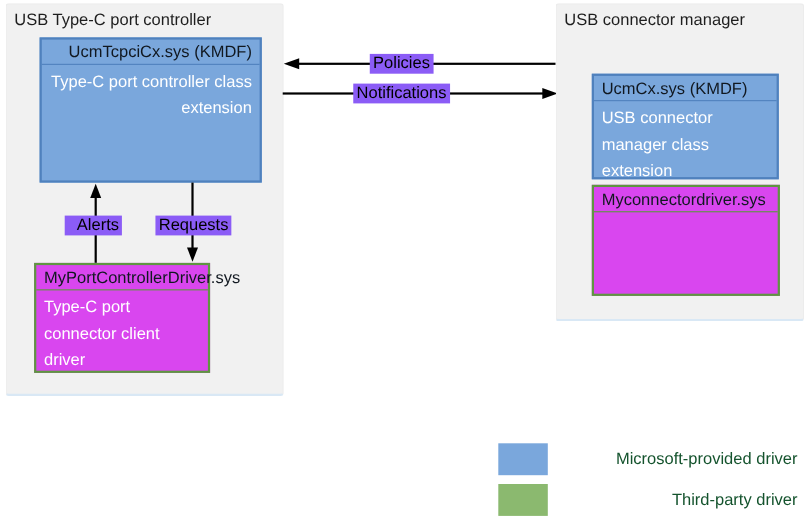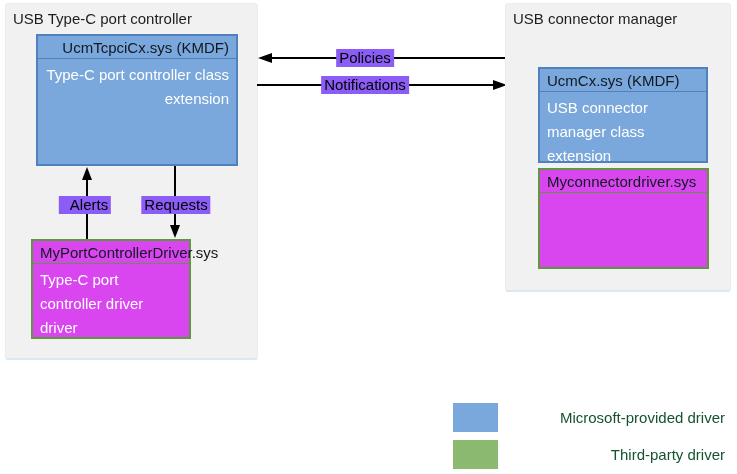--- a/index.html
+++ b/index.html
@@ -103,21 +103,21 @@
     <div class="vline" style="left:80px; top:167px; height:68px;"></div>
     <div class="ah ah-up" style="left:76px; top:163px;"></div>
     <div class="arrow-label" style="left:79px; top:192px;padding-left:11px;">Alerts</div>
 
     <div class="vline" style="left:168px; top:162px; height:62px;"></div>
     <div class="ah ah-down" style="left:164px; top:221px;"></div>
     <div class="arrow-label" style="left:170px; top:192px;">Requests</div>
 
     <div class="box box-green box-portclient">
       <div class="box-header">MyPortControllerDriver.sys</div>
-      <div class="box-body">Type-C port controller driver driver</div>
+      <div class="box-body">Type-C port connector client driver</div>
     </div>
   </section>
 
   <div class="hline" style="left:262px; top:57px; width:243px;"></div>
   <div class="ah ah-left" style="left:258px; top:53px;"></div>
   <div class="arrow-label" style="left:365px; top:49px;">Policies</div>
 
   <div class="hline" style="left:257px; top:84px; width:240px;"></div>
   <div class="ah ah-right" style="left:493px; top:80px;"></div>
   <div class="arrow-label" style="left:365px; top:76px;">Notifications</div>

